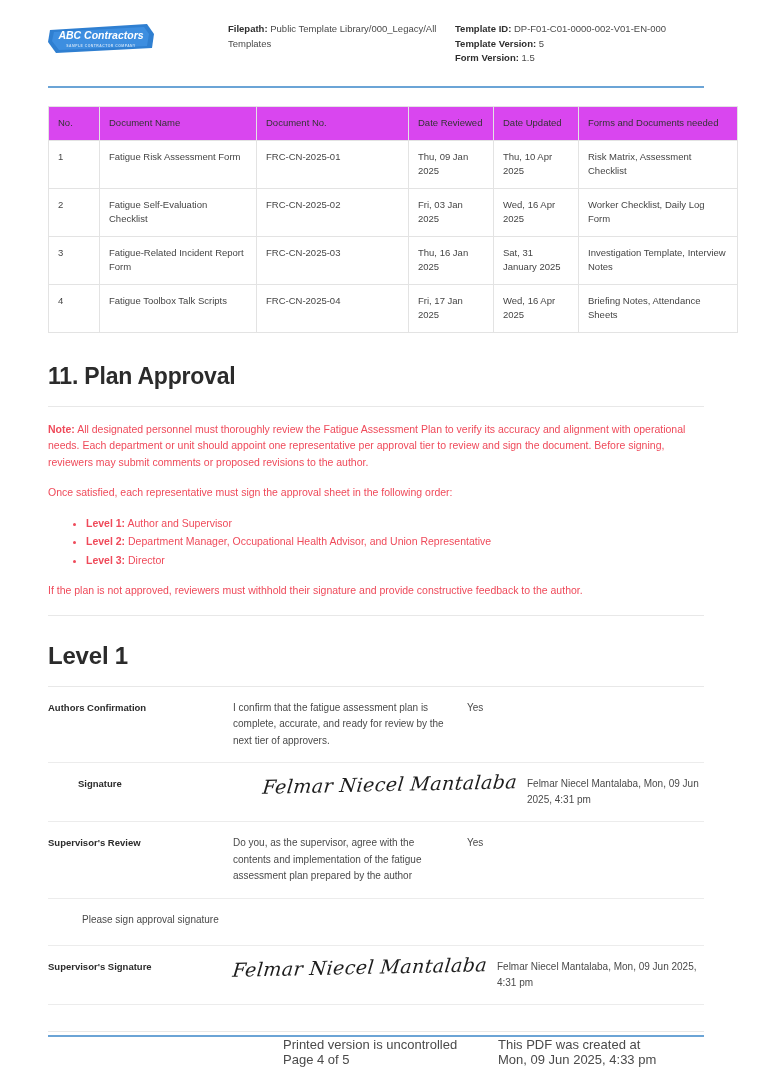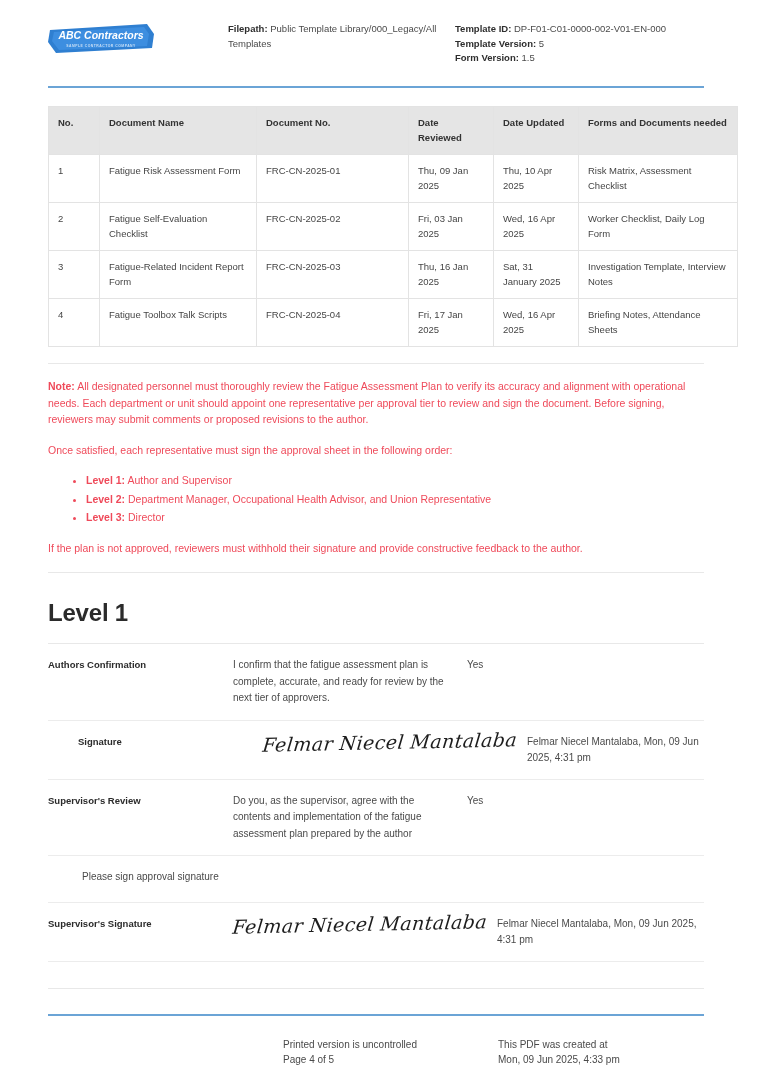--- a/index.html
+++ b/index.html
@@ -75,22 +75,22 @@
   }
   .doc-table th,
   .doc-table td {
     border: 1px solid #e3e3e3;
     padding: 9px 9px 9px 9px;
     vertical-align: top;
     text-align: left;
     line-height: 14.5px;
   }
   .doc-table thead th {
-    background: #e5e5e5;
-    font-weight: bold;
+    background: #d946ef;
+    font-weight: normal;
     color: #333333;
   }
   .doc-table tbody td {
     background: #ffffff;
     color: #454545;
     font-weight: normal;
   }
   .col-no   { width: 32px; }
   .col-name { width: 138px; }
   .col-docno{ width: 133px; }
@@ -205,24 +205,24 @@
   
   .footer {
     position: absolute;
     left: 48px;
     right: 48px;
     bottom: 18px;
   }
   .footer .blue-rule { margin-top: 0; }
   .footer-cols {
     display: flex;
-    font-size: 10px;
+    font-size: 13px;
     line-height: 15px;
     color: #4a4a4a;
-    padding-top: 21px;
+    padding-top: 0;
   }
   .footer-left { flex: 0 0 235px; }
   .footer-mid  { flex: 0 0 215px; }
   .footer-right{ flex: 1 1 auto; }
 </style>
 </head>
 <body>
 
 <div class="page">
 
@@ -302,20 +302,21 @@
         <td>4</td>
         <td>Fatigue Toolbox Talk Scripts</td>
         <td>FRC-CN-2025-04</td>
         <td>Fri, 17 Jan 2025</td>
         <td>Wed, 16 Apr 2025</td>
         <td>Briefing Notes, Attendance Sheets</td>
       </tr>
     </tbody>
   </table>
 
+  <h1 class="section-title">11. Plan Approval</h1>
   <hr class="hr-light">
 
   <div class="note-block">
     <p><b>Note:</b><span> All designated personnel must thoroughly review the Fatigue Assessment Plan to verify its accuracy and alignment with operational needs. Each department or unit should appoint one representative per approval tier to review and sign the document. Before signing, reviewers may submit comments or proposed revisions to the author.</span></p>
     <p>Once satisfied, each representative must sign the approval sheet in the following order:</p>
     <ul>
       <li><b>Level 1:</b><span> Author and Supervisor</span></li>
       <li><b>Level 2:</b><span> Department Manager, Occupational Health Advisor, and Union Representative</span></li>
       <li><b>Level 3:</b><span> Director</span></li>
     </ul>

